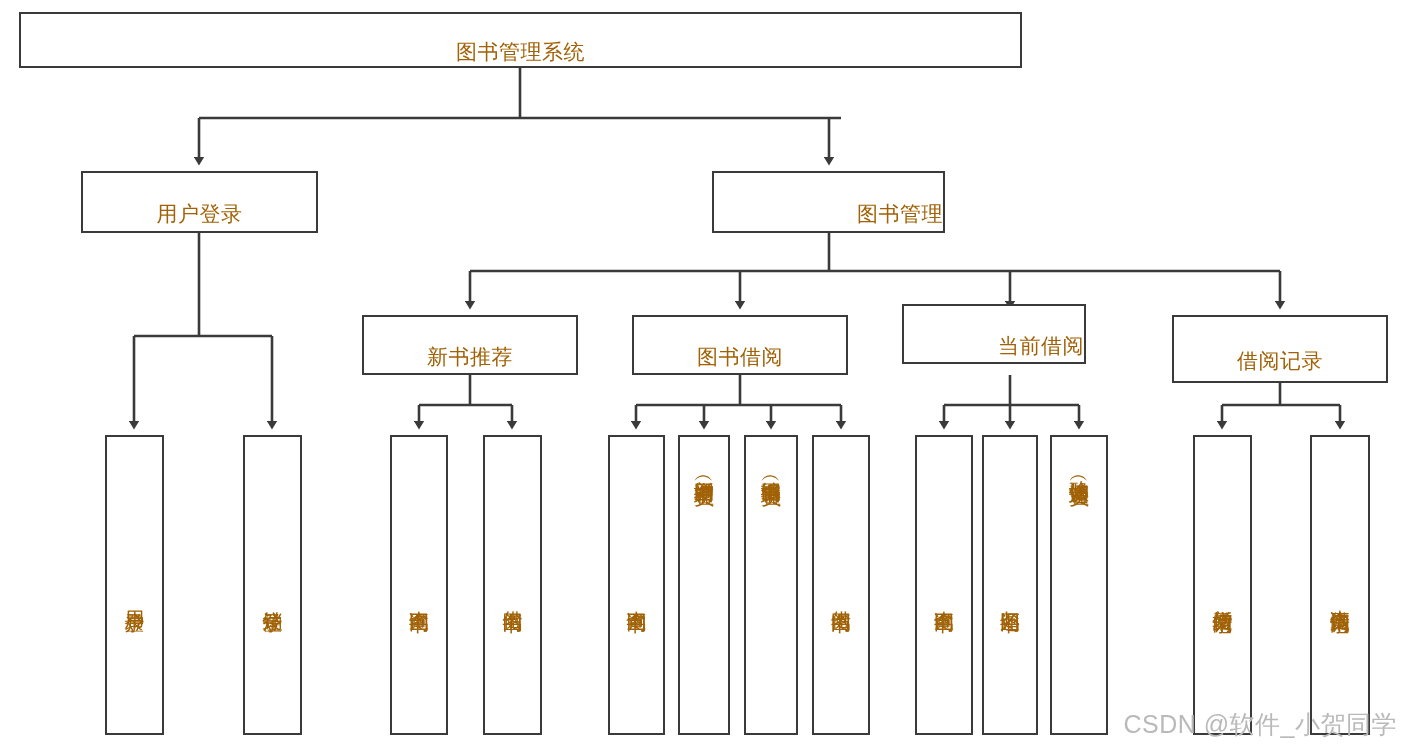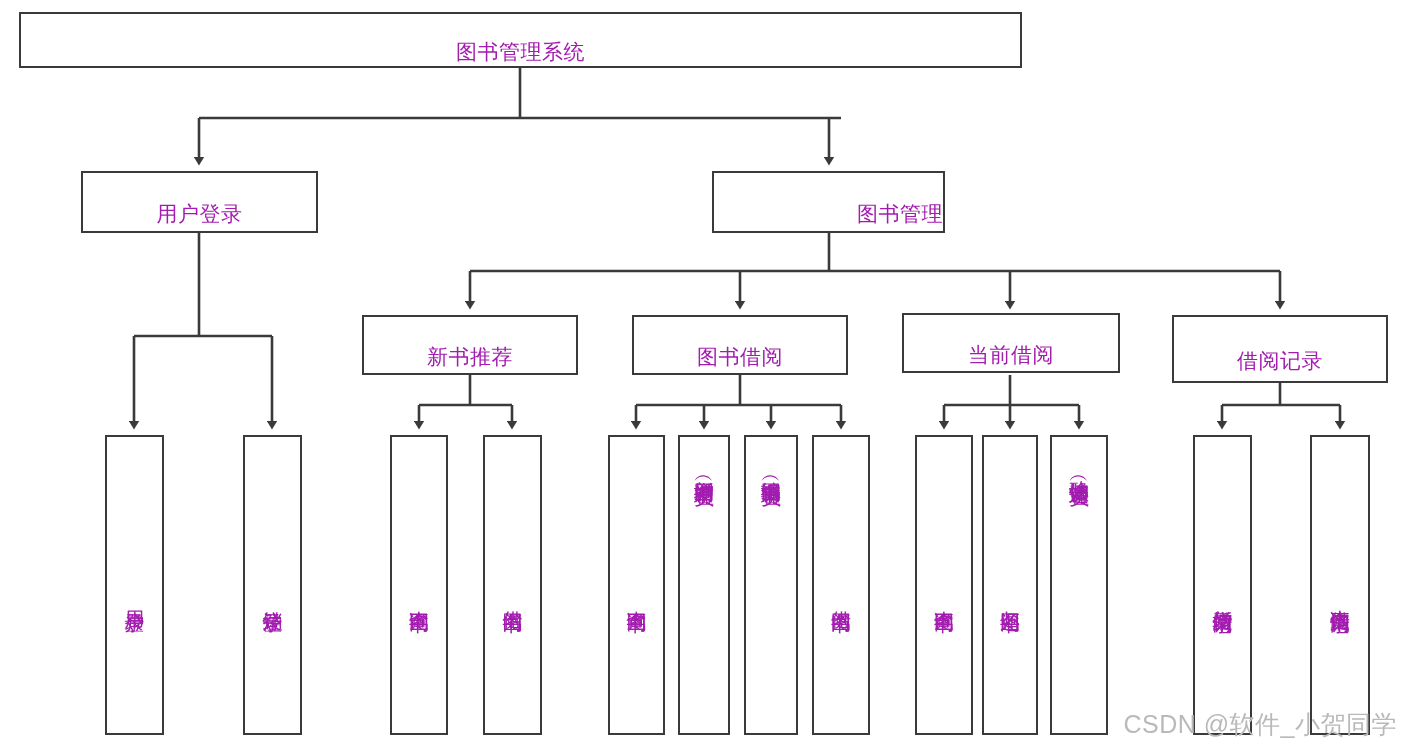--- a/index.html
+++ b/index.html
@@ -29,21 +29,21 @@
   .node-box {
     position: absolute;
     box-sizing: border-box;
     background: #ffffff;
     border: 2.5px solid #3a3a3a;
     display: flex;
     align-items: center;
     justify-content: center;
   }
   .node-label {
-    color: #a21caf;
+    color: #a16207;
     font-size: 21px;
     line-height: 1.05;
     text-align: center;
     white-space: nowrap;
     letter-spacing: 0.5px;
     margin-top: 24px;
   }
   .node-box.vertical .node-label {
     writing-mode: vertical-rl;
     text-orientation: upright;
@@ -136,21 +136,21 @@
   <div class="node-box" id="node-l1-1" style="left: 712px; top: 171px; width: 233px; height: 62px; justify-content: flex-end;">
     <span class="node-label">图书管理</span>
   </div>
 
   <div class="node-box" id="node-l2-0" style="left: 362px; top: 315px; width: 216px; height: 60px;">
     <span class="node-label">新书推荐</span>
   </div>
   <div class="node-box" id="node-l2-1" style="left: 632px; top: 315px; width: 216px; height: 60px;">
     <span class="node-label">图书借阅</span>
   </div>
-  <div class="node-box" id="node-l2-2" style="left: 902px; top: 313px; width: 218px; height: 60px;">
+  <div class="node-box" id="node-l2-2" style="left: 902px; top: 304px; width: 184px; height: 60px; justify-content: flex-end;">
     <span class="node-label">当前借阅</span>
   </div>
   <div class="node-box" id="node-l2-3" style="left: 1172px; top: 315px; width: 216px; height: 68px; align-items: center;">
     <span class="node-label">借阅记录</span>
   </div>
 
   <div class="node-box vertical centered" id="node-leaf-0" style="left: 105px; top: 435px; width: 59px; height: 300px;">
     <span class="node-label">用户登录</span>
   </div>
   <div class="node-box vertical centered" id="node-leaf-1" style="left: 243px; top: 435px; width: 59px; height: 300px;">

